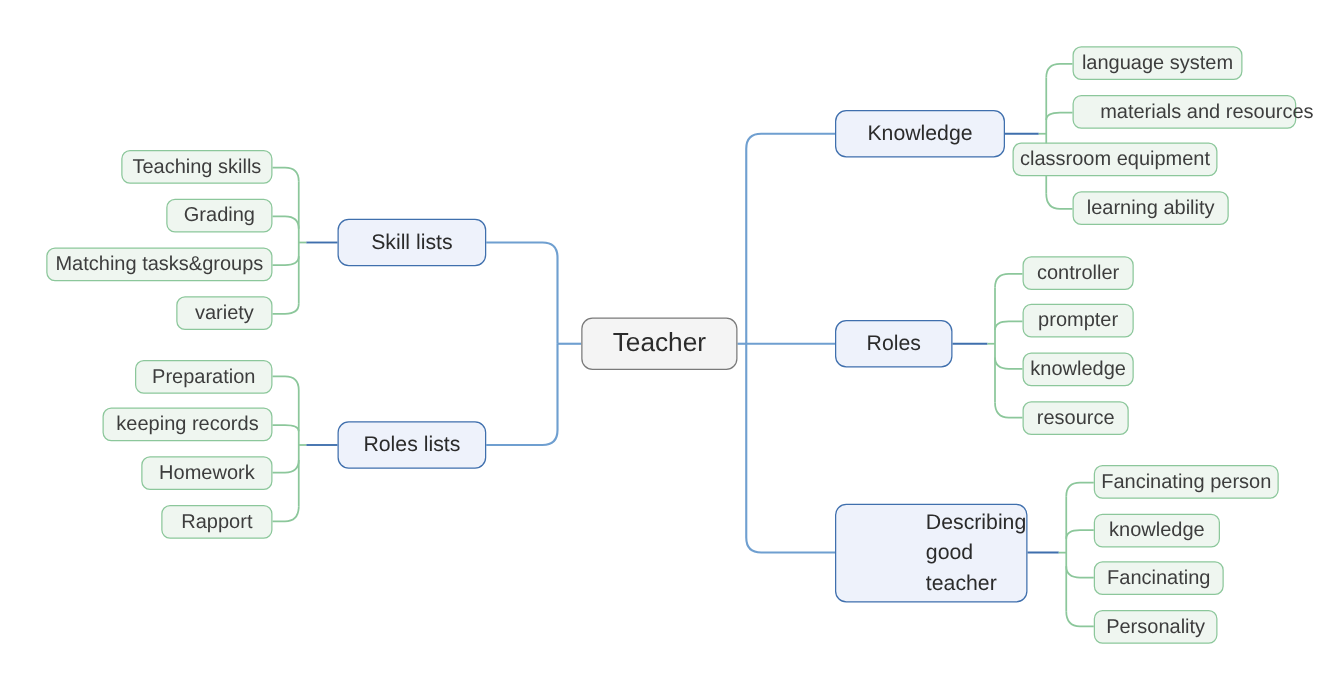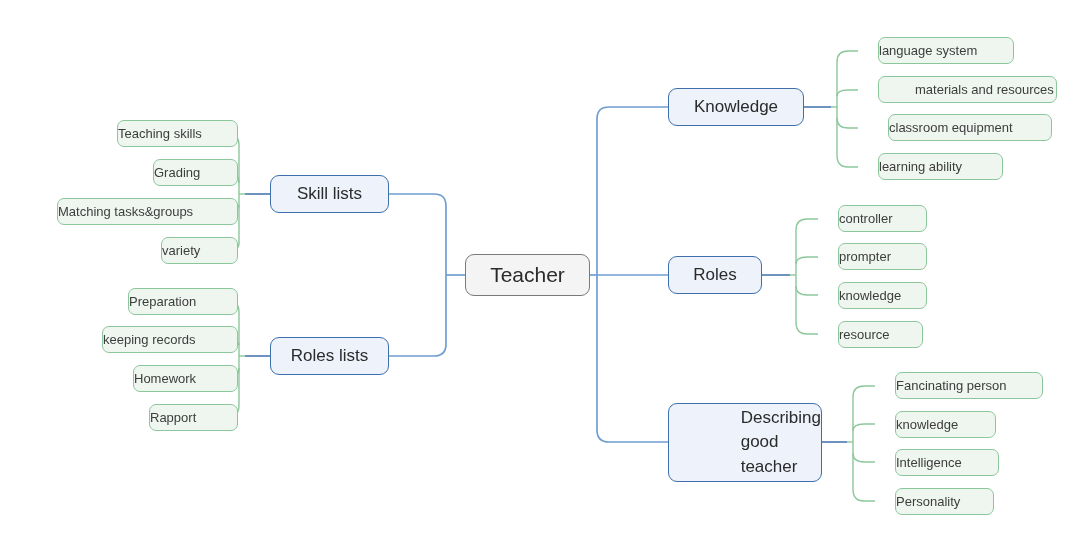--- a/index.html
+++ b/index.html
@@ -54,22 +54,22 @@
     padding-left: 22px;
     line-height: 1.45;
     white-space: pre-line;
   }
   
   .node.leaf {
     background: #eff6f0;
     border: 1.1px solid #8cc79b;
     border-radius: 7px;
     color: #3d3d3d;
-    font-size: 13px;
-    margin-left: 20px;
+    font-size: 16px;
+    justify-content: center;
   }
 </style>
 </head>
 <body>
 
 <div id="canvas">
 
   <svg id="links" viewBox="0 0 1075 551">
 
     <g fill="none" stroke="#6f9fd0" stroke-width="1.7">
@@ -187,21 +187,21 @@
   <div class="node branch" style="left:668px; top:88px; width:136px; height:38px;">
     <span>Knowledge</span>
   </div>
 
   <div class="node leaf" style="left:858px; top:37px; width:136px; height:27px;">
     <span>language system</span>
   </div>
   <div class="node leaf" style="left:858px; top:76px; width:179px; height:27px;padding-left:36px;">
     <span>materials and resources</span>
   </div>
-  <div class="node leaf" style="left:868px; top:114px; width:164px; height:27px;">
+  <div class="node leaf" style="left:810px; top:114px; width:164px; height:27px;">
     <span>classroom equipment</span>
   </div>
   <div class="node leaf" style="left:858px; top:153px; width:125px; height:27px;">
     <span>learning ability</span>
   </div>
 
   <div class="node leaf" style="left:818px; top:205px; width:89px; height:27px;">
     <span>controller</span>
   </div>
 
@@ -224,19 +224,19 @@
 teacher</span>
   </div>
 
   <div class="node leaf" style="left:875px; top:372px; width:148px; height:27px;">
     <span>Fancinating person</span>
   </div>
   <div class="node leaf" style="left:875px; top:411px; width:101px; height:27px;">
     <span>knowledge</span>
   </div>
   <div class="node leaf" style="left:875px; top:449px; width:104px; height:27px;">
-    <span>Intelligence</span>
+    <span>Fancinating</span>
   </div>
   <div class="node leaf" style="left:875px; top:488px; width:99px; height:27px;">
     <span>Personality</span>
   </div>
 
 </div>
 
 </body></html>

